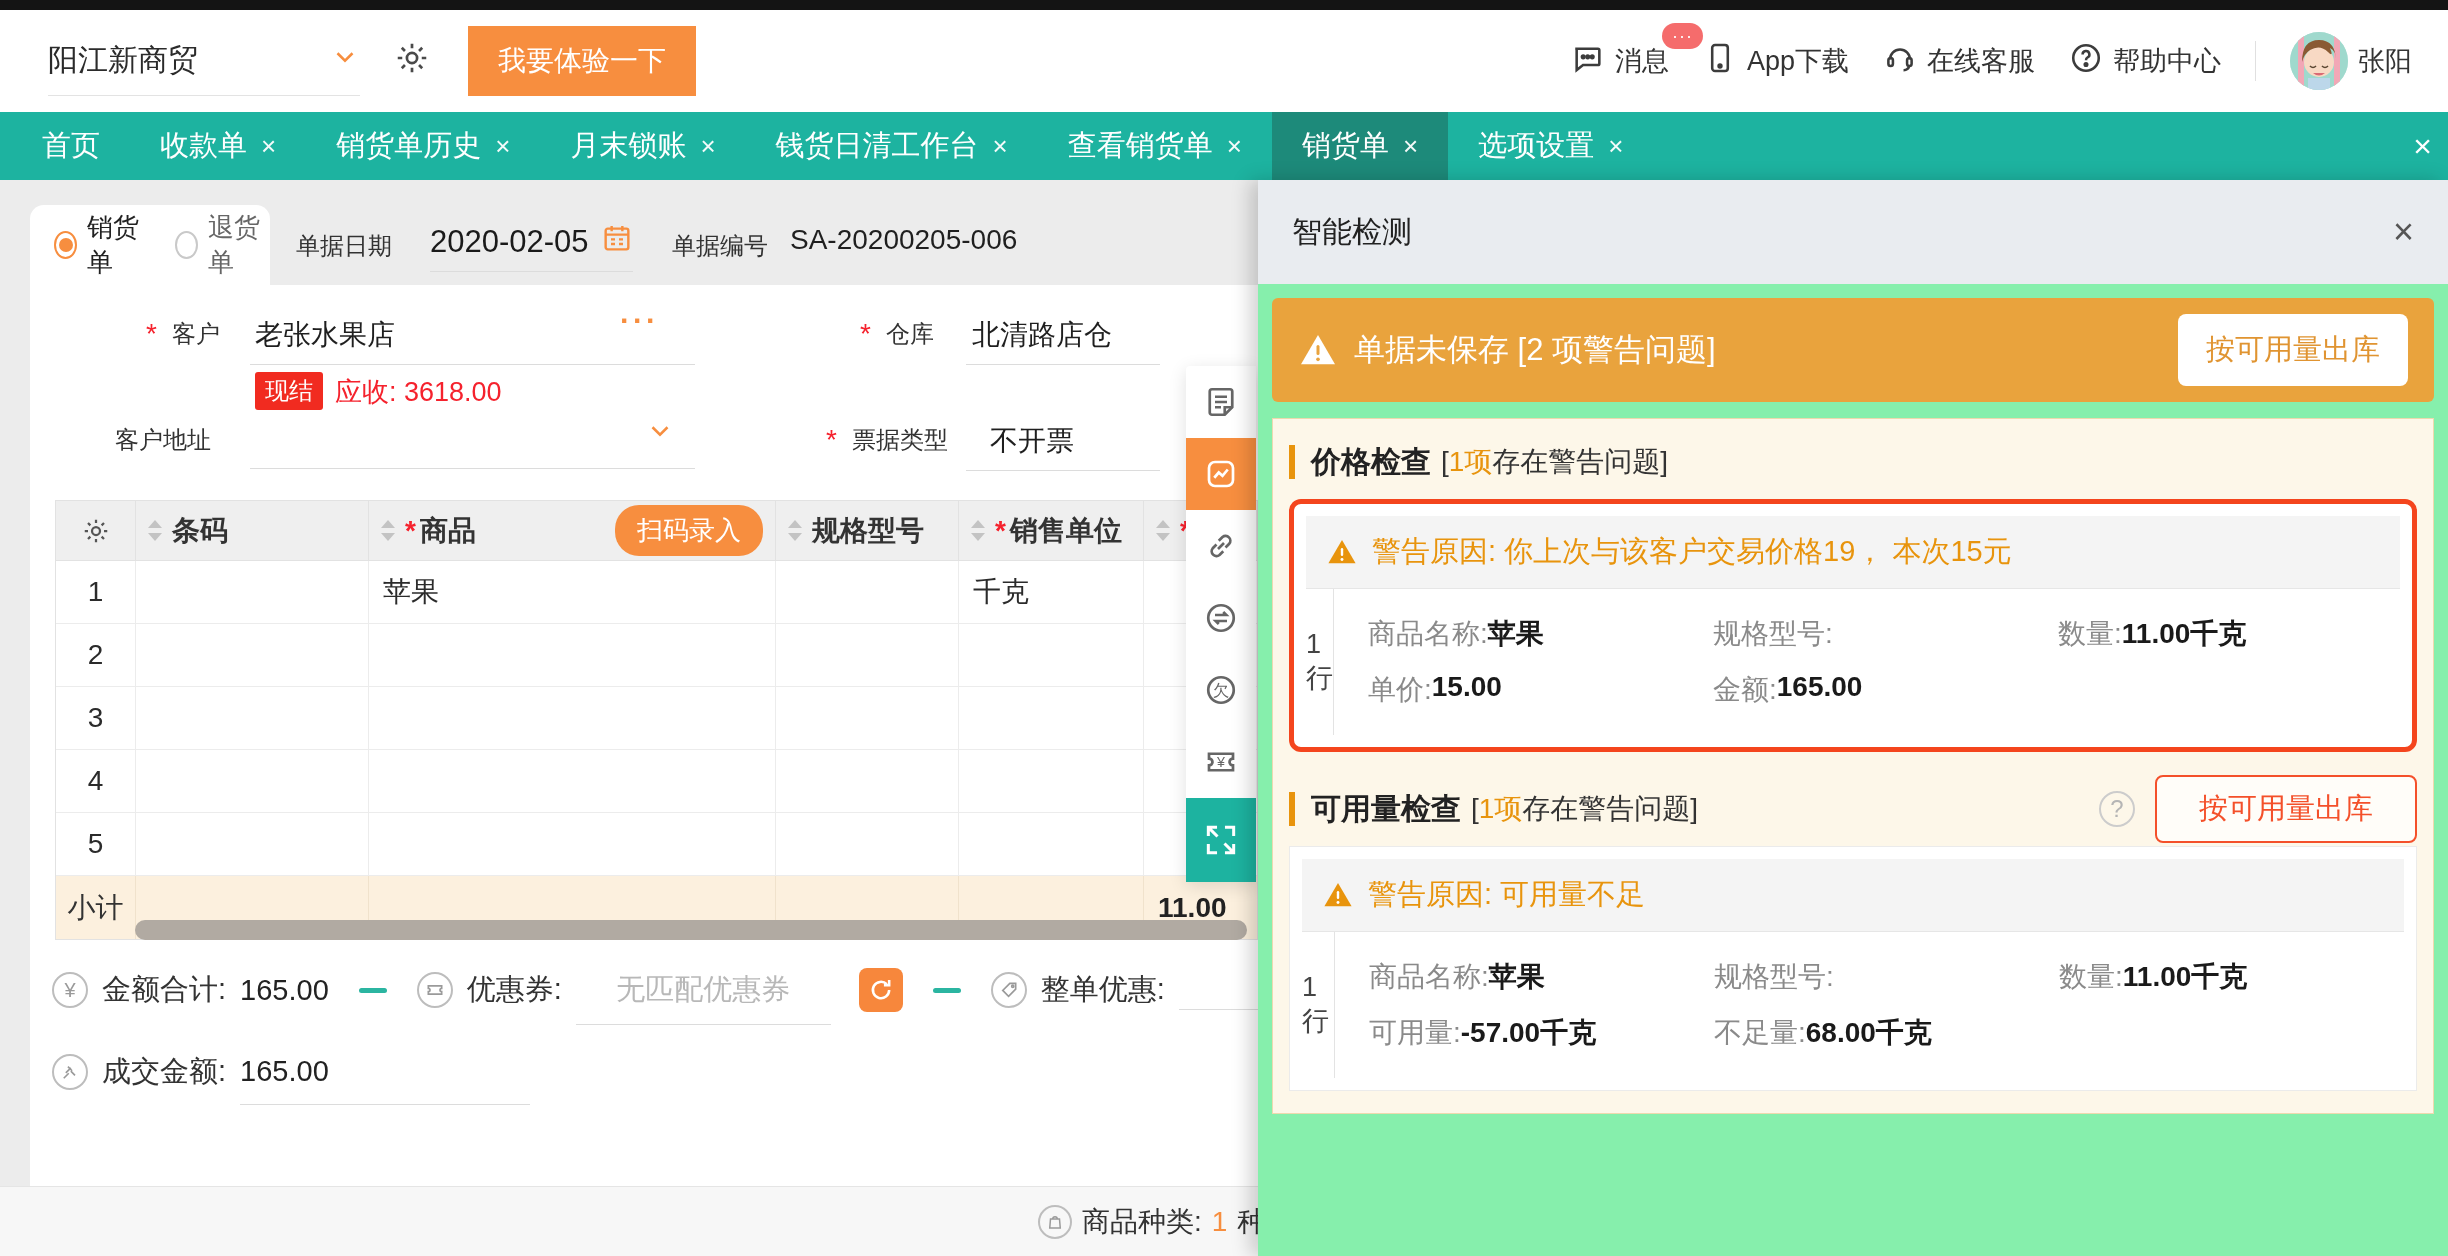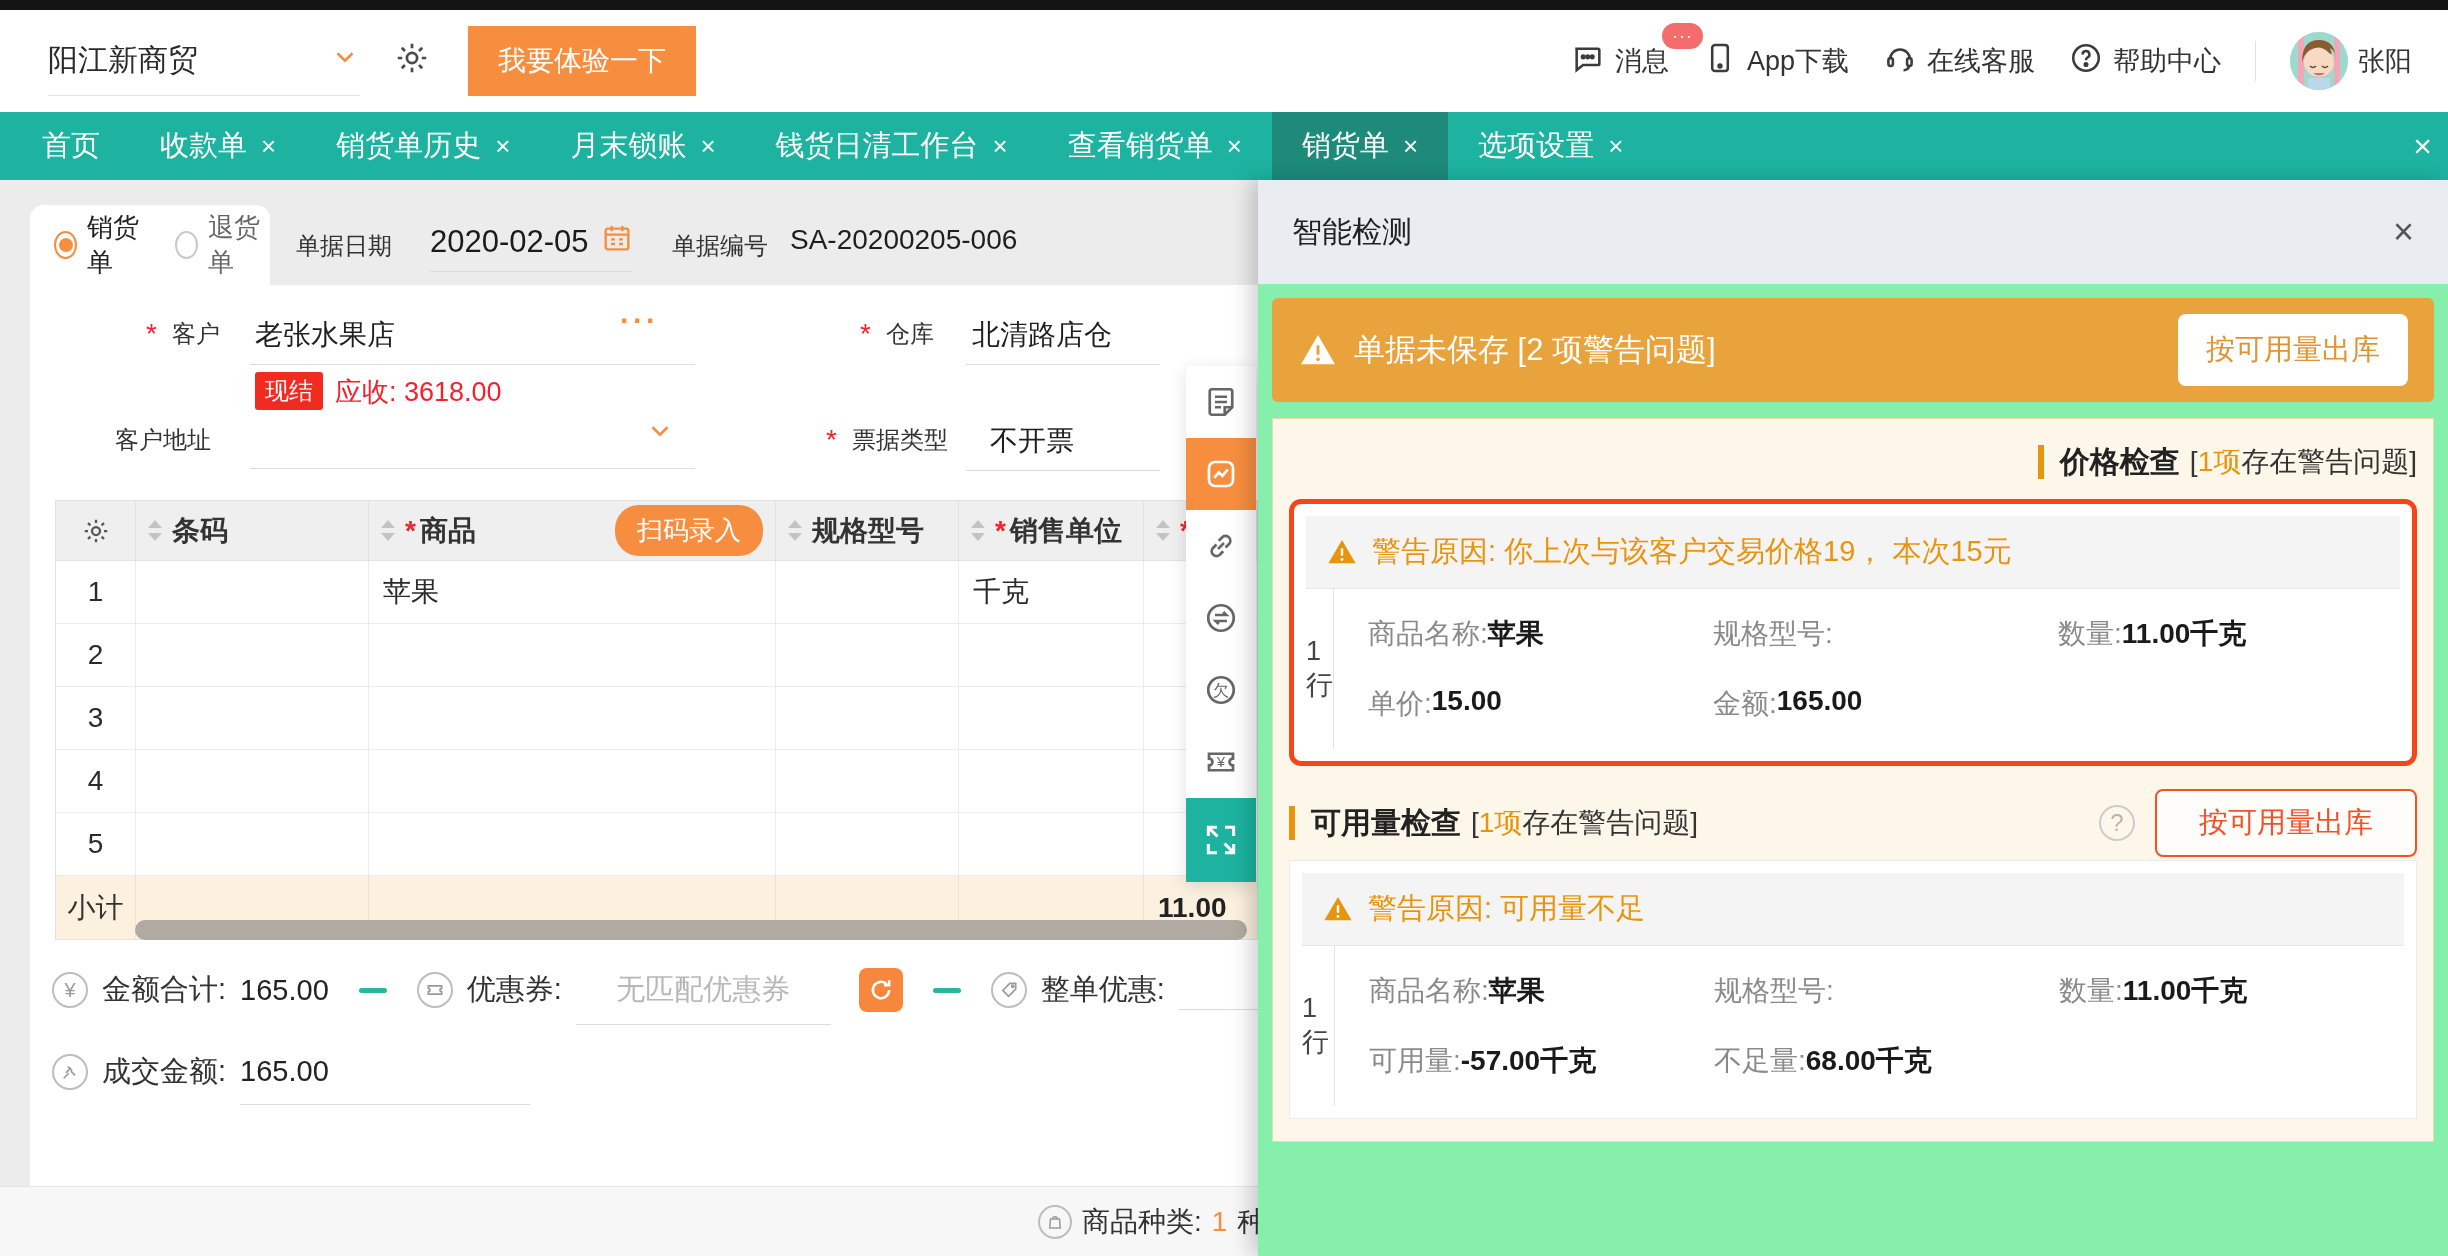--- a/index.html
+++ b/index.html
@@ -93,35 +93,35 @@
 
   
   #panel { left:1258px; top:180px; width:1190px; height:1076px; background:#86efac; box-shadow:-8px 0 18px rgba(0,0,0,.18); }
   #panel-header { height:104px; background:#e9ecf0; display:flex; align-items:center; padding:0 34px; }
   #panel-title { font-size:30px; color:#222; }
   #panel-close { margin-left:auto; font-size:36px; color:#555; cursor:pointer; }
   #panel-banner { position:absolute; left:14px; top:118px; width:1162px; height:104px; background:#e9a33d; border-radius:6px; display:flex; align-items:center; padding:0 26px; gap:16px; }
   #panel-banner .txt { color:#fff; font-size:31px; }
   .ignore-btn { margin-left:auto; background:#fff; color:#e09431; border:none; border-radius:8px; font-size:29px; padding:16px 28px; cursor:pointer; }
   #panel-container { position:absolute; left:14px; top:238px; width:1162px; background:#fdf7e9; border:1px solid #eed9ae; padding:16px 16px 22px 16px; }
-  .sec-title { display:flex; align-items:center; height:54px;justify-content:flex-end; }
+  .sec-title { display:flex; align-items:center; height:54px; }
   .sec-bar { width:6px; height:34px; background:#e8940d; margin-right:16px; }
   .sec-name { font-size:30px; font-weight:bold; color:#222; margin-right:10px; }
   .sec-count-wrap { font-size:28px; color:#333; }
   .sec-count { color:#e8940d; }
   .help-circle { width:36px; height:36px; border-radius:50%; border:2px solid #ccc; color:#b5b5b5; font-size:24px; display:flex; align-items:center; justify-content:center; margin-left:auto; margin-right:20px; cursor:pointer; }
   .avail-btn { background:#fffdf9; border:2px solid #f4502a; color:#f4502a; border-radius:8px; font-size:29px; padding:12px 42px; cursor:pointer; }
   .check-box { background:#fff; padding:12px; margin-top:10px; }
   .check-box.alert { border:5px solid #f4451d; border-radius:12px; }
   .check-box.plain { border:1px solid #ebebeb; }
   .warn-row { background:#f4f4f4; display:flex; align-items:center; gap:14px; padding:16px 20px; }
   .warn-text { color:#e8940d; font-size:29px; }
   .content-row { display:flex; border-top:1px solid #e6e6e6; }
   .line-cell { width:64px; border-right:1px solid #e3e3e3; display:flex; align-items:center; justify-content:center; color:#444; font-size:27px; }
-  .fields { flex:1; padding:26px 0 26px 34px; display:flex; flex-direction:column; gap:32px; }
+  .fields { flex:1; padding:26px 0 26px 34px; display:flex; flex-direction:column; gap:18px; }
   .f-line { display:flex; }
   .f-item { width:345px; display:flex; }
   .f-label { color:#8a8a8a; font-size:28px; white-space:nowrap; }
   .f-value { color:#1a1a1a; font-size:28px; font-weight:600; white-space:nowrap; }
 </style>
 </head>
 <body>
 
 <div id="top-strip" class="abs"></div>
 

